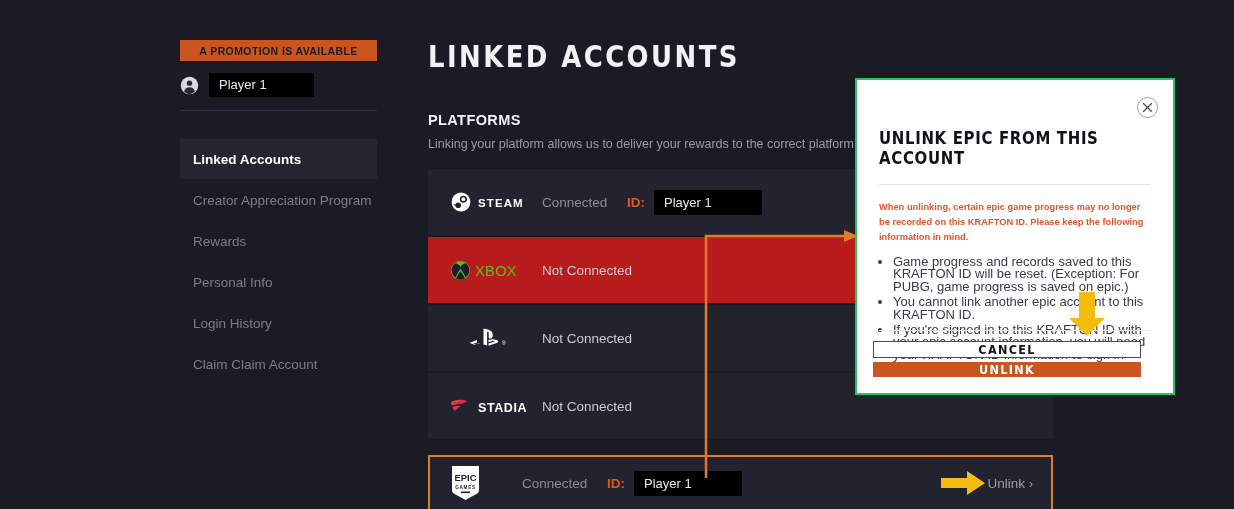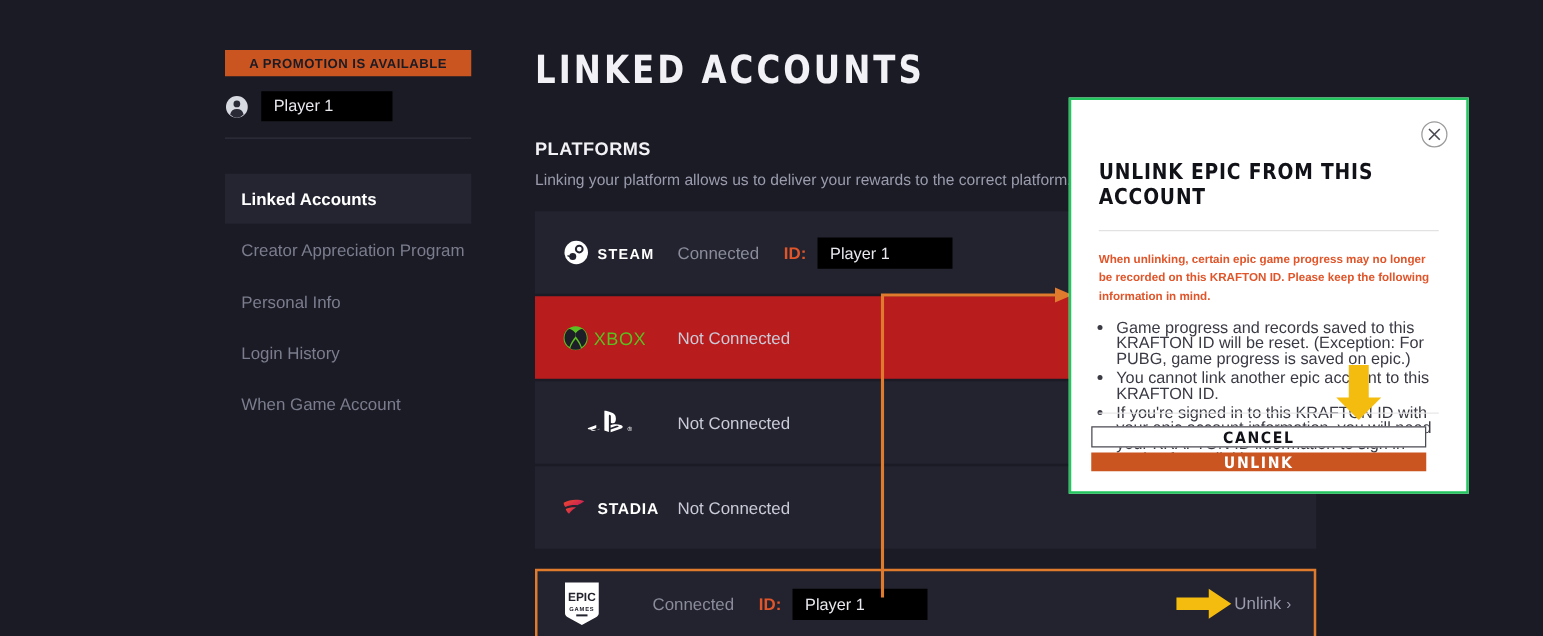--- a/index.html
+++ b/index.html
@@ -143,27 +143,30 @@
     </div>
 
     <div class="nav">
       <div class="nav-item active">
         <span>Linked Accounts</span>
       </div>
       <div class="nav-item">
         <span>Creator Appreciation Program</span>
       </div>
       <div class="nav-item">
+        <span>Rewards</span>
+      </div>
+      <div class="nav-item">
         <span>Personal Info</span>
       </div>
       <div class="nav-item">
         <span>Login History</span>
       </div>
       <div class="nav-item">
-        <span>When Game Account</span>
+        <span>Claim Claim Account</span>
       </div>
     </div>
   </div>
 
   <div id="main">
 
     <div class="page-title">LINKED ACCOUNTS</div>
     <div class="section-title">PLATFORMS</div>
     <div class="section-sub">Linking your platform allows us to deliver your rewards to the correct platform.</div>
 

